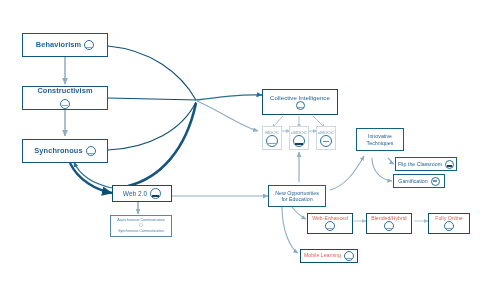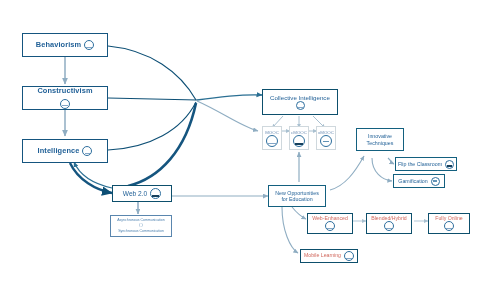--- a/index.html
+++ b/index.html
@@ -176,21 +176,21 @@
     <span class="lbl">Behaviorism</span>
     <span class="glyph g9"></span>
   </div>
 
   <div class="node n-primary" style="left:22px;top:86px;width:86px;height:24px;flex-direction:column;">
     <span class="lbl">Constructivism</span>
     <span class="glyph g9"></span>
   </div>
 
   <div class="node n-primary" style="left:22px;top:139px;width:86px;height:24px;">
-    <span class="lbl">Intelligence</span>
+    <span class="lbl">Synchronous</span>
     <span class="glyph g9"></span>
   </div>
 
   <div class="node n-teal" style="left:112px;top:185px;width:60px;height:17px;">
     <span class="lbl" style="font-size:6.6px;">Web 2.0</span>
     <span class="glyph g10 dark"></span>
   </div>
 
   <div class="node n-note" style="left:110px;top:215px;width:62px;height:22px;">
     <span>Asynchronous Communication</span>

